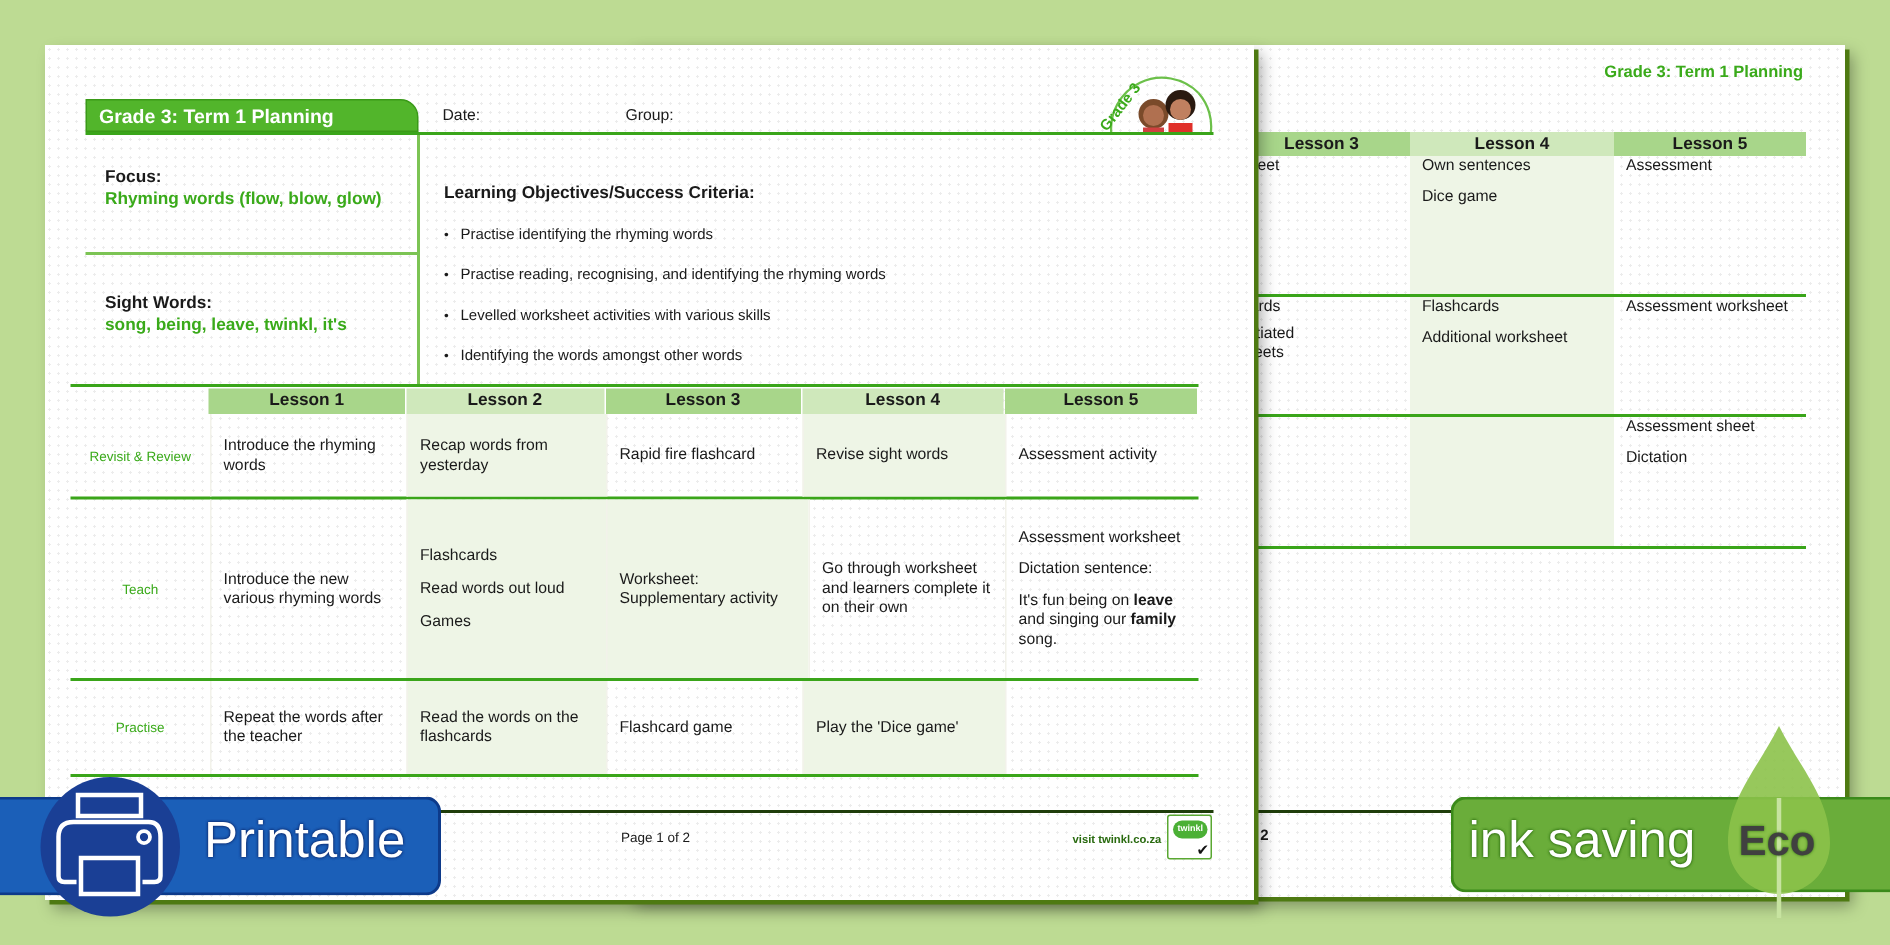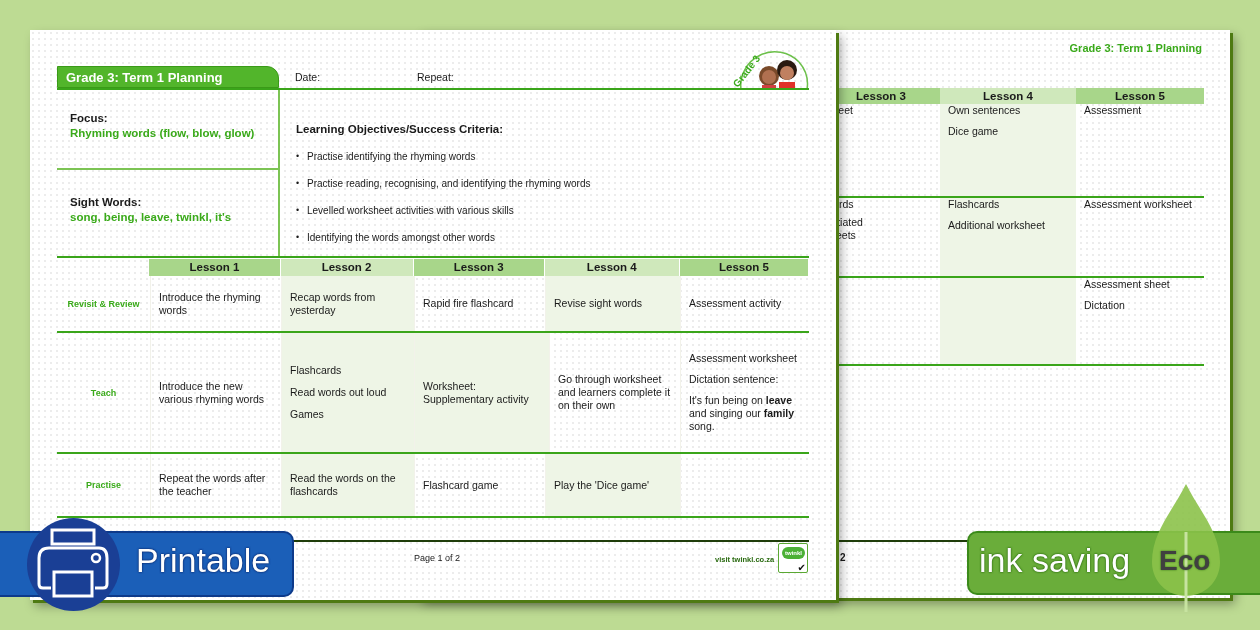--- a/index.html
+++ b/index.html
@@ -53,31 +53,31 @@
   .focus-box { height: 80px; border-bottom: 2px solid #7cc454; padding: 22px 0 0 13px; }
   .sight-box { padding: 26px 0 0 13px; }
   .box-label { font-weight: bold; font-size: 11.5px; }
   .box-value { color: #3aaa1a; font-weight: bold; font-size: 11.5px; margin-top: 3px; }
 
   .objectives { position: absolute; left: 266px; top: 93px; width: 520px; }
   .obj-title { font-weight: bold; font-size: 11.5px; margin-bottom: 7px; }
   .obj-item { font-size: 10px; margin-bottom: 8px; position: relative; padding-left: 11px; margin-top: 16px; }
   .obj-item::before { content: "•"; position: absolute; left: 0; top: 0; font-size: 9px; }
 
-  .lesson-table { position: absolute; left: 27px; top: 226px; width: 752px; border-top: 2px solid #3aa51a; }
+  .lesson-table { position: absolute; left: 17px; top: 226px; width: 752px; border-top: 2px solid #3aa51a; }
   .lt-head { display: flex; height: 18px; padding-top: 1px; }
   .lt-head .lt-corner { width: 93px; }
   .lt-head .lt-h {
     font-weight: bold; font-size: 11.5px; text-align: center; line-height: 16px; margin-right: 1px;
   }
   .h-odd { background: #a8d68a; }
   .h-even { background: #cfe8bb; }
   .lt-row { display: flex; border-bottom: 2px solid #3aa51a; }
   .lt-rowlabel {
-    width: 93px; color: #3aaa1a; font-weight: bold; font-size: 9px; display: flex;
+    width: 93px; color: #3aaa1a; font-weight: normal; font-size: 9px; display: flex;
     align-items: center; justify-content: center; text-align: right;
   }
   .lt-cell { font-size: 10.5px; padding: 0 8px; display: flex; flex-direction: column; justify-content: center; gap: 9px; line-height: 13px; border-left: 1px solid #f2f2ea; }
   .c-alt { background: #eef5e6; }
   .w1 { width: 131px; } .w2 { width: 133px; } .w3 { width: 131px; } .w4 { width: 135px; } .w5 { width: 129px; }
   .bold-word { font-weight: bold; }
 
   .footer-line { position: absolute; left: 27px; top: 510px; width: 752px; border-top: 2px solid #1f3d0a; }
   .pagenum { position: absolute; left: 384px; top: 523px; font-size: 9px; }
   .visit { position: absolute; left: 685px; top: 525px; font-size: 7.5px; color: #2a6b10; font-weight: bold; }
@@ -163,21 +163,21 @@
       </div>
     </div>
   </div>
   <div class="p2-footer-line"></div>
   <div class="p2-pagenum">f 2</div>
 </div>
 
 <div id="page1" class="page">
   <div class="title-tab">Grade 3: Term 1 Planning</div>
   <div class="date-label">Date:</div>
-  <div class="group-label">Repeat:</div>
+  <div class="group-label">Group:</div>
   <svg class="grade-badge" viewBox="0 0 82 42">
     <path d="M14 42 A34 34 0 0 1 72 14" fill="none" stroke="#6cc04a" stroke-width="1.5"></path>
     <path d="M72 14 A34 34 0 0 1 80 42" fill="none" stroke="#6cc04a" stroke-width="1.5"></path>
     <text x="5" y="36" font-size="10" font-weight="bold" fill="#3aaa1a" font-family="Liberation Sans, sans-serif" transform="rotate(-52 12 32)">Grade 3</text>
     <circle cx="42" cy="28" r="10" fill="#7a4a2a"></circle>
     <circle cx="42" cy="29" r="7" fill="#b07050"></circle>
     <circle cx="60" cy="22" r="10" fill="#2a1a10"></circle>
     <circle cx="60" cy="25" r="7" fill="#c08060"></circle>
     <rect x="52" y="34" width="16" height="8" fill="#e0302a"></rect>
     <rect x="35" y="37" width="14" height="5" fill="#d04040"></rect>

